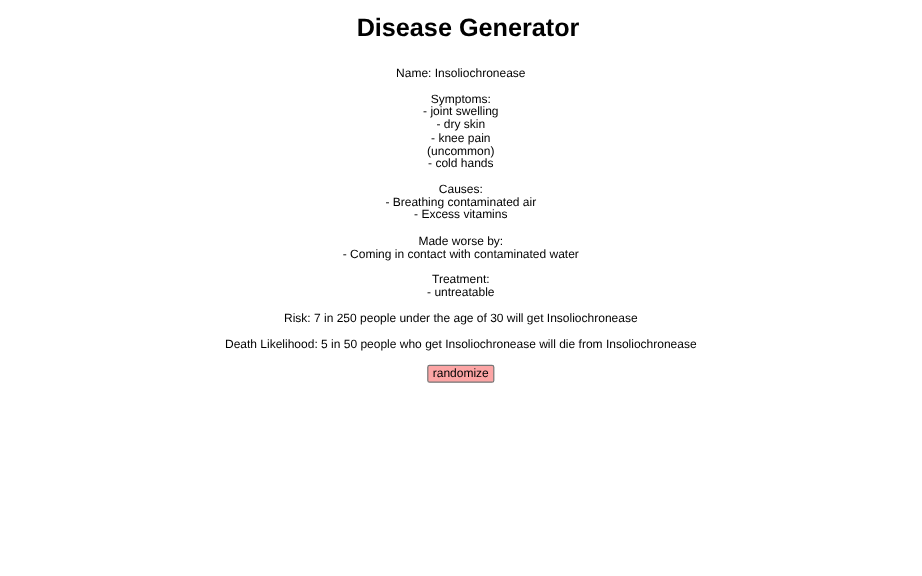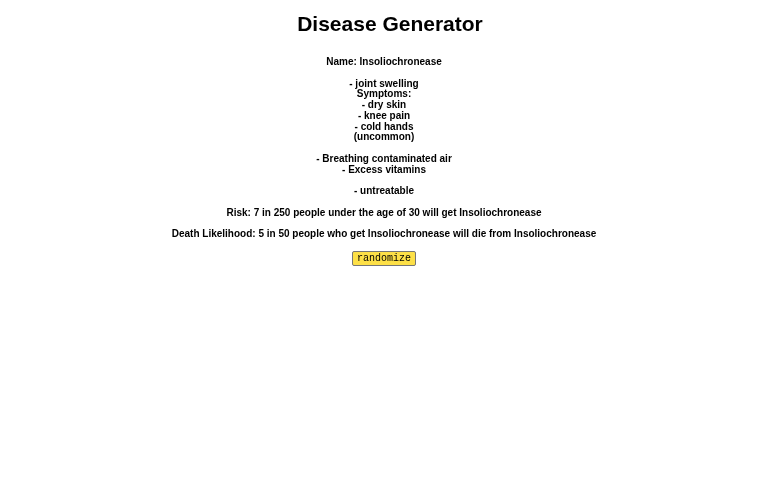--- a/index.html
+++ b/index.html
@@ -24,69 +24,74 @@
       height: 28px;
       padding-left: 12px;
     }
     .content {
       margin-top: 17px;
       font-size: 10px;
       line-height: 10.75px;
     }
     .block {
       margin: 0 0 10.75px 0;
-      font-weight: bold;
     }
     .line {
       display: block;
       white-space: nowrap;
     }
     .btn-wrap {
       margin-top: 0;
     }
     button {
-      font-family: Liberation Mono, monospace;
+      font-family: Liberation Sans, sans-serif;
       font-size: 10px;
       line-height: 11px;
       padding: 1px 4px 1px 4px;
       height: 15px;
-      background: #fde047;
+      background: #fca5a5;
       border: 1px solid #767676;
       border-radius: 2px;
       color: #000;
       cursor: pointer;
     }
   </style>
 </head>
 <body>
 
 <h1>Disease Generator</h1>
 
 <div class="content">
 
   <div class="block">
     <span class="line">Name: Insoliochronease</span>
   </div>
 
   <div class="block">
+    <span class="line">Symptoms:</span>
     <span class="line">- joint swelling</span>
-    <span class="line">Symptoms:</span>
     <span class="line">- dry skin</span>
     <span class="line">- knee pain</span>
+    <span class="line">(uncommon)</span>
     <span class="line">- cold hands</span>
-    <span class="line">(uncommon)</span>
   </div>
 
   <div class="block">
+    <span class="line">Causes:</span>
     <span class="line">- Breathing contaminated air</span>
     <span class="line">- Excess vitamins</span>
   </div>
 
+  <div class="block">
+    <span class="line">Made worse by:</span>
+    <span class="line">- Coming in contact with contaminated water</span>
+  </div>
 
   <div class="block">
+    <span class="line">Treatment:</span>
     <span class="line">- untreatable</span>
   </div>
 
   <div class="block">
     <span class="line">Risk: 7 in 250 people under the age of 30 will get Insoliochronease</span>
   </div>
 
   <div class="block">
     <span class="line">Death Likelihood: 5 in 50 people who get Insoliochronease will die from Insoliochronease</span>
   </div>

